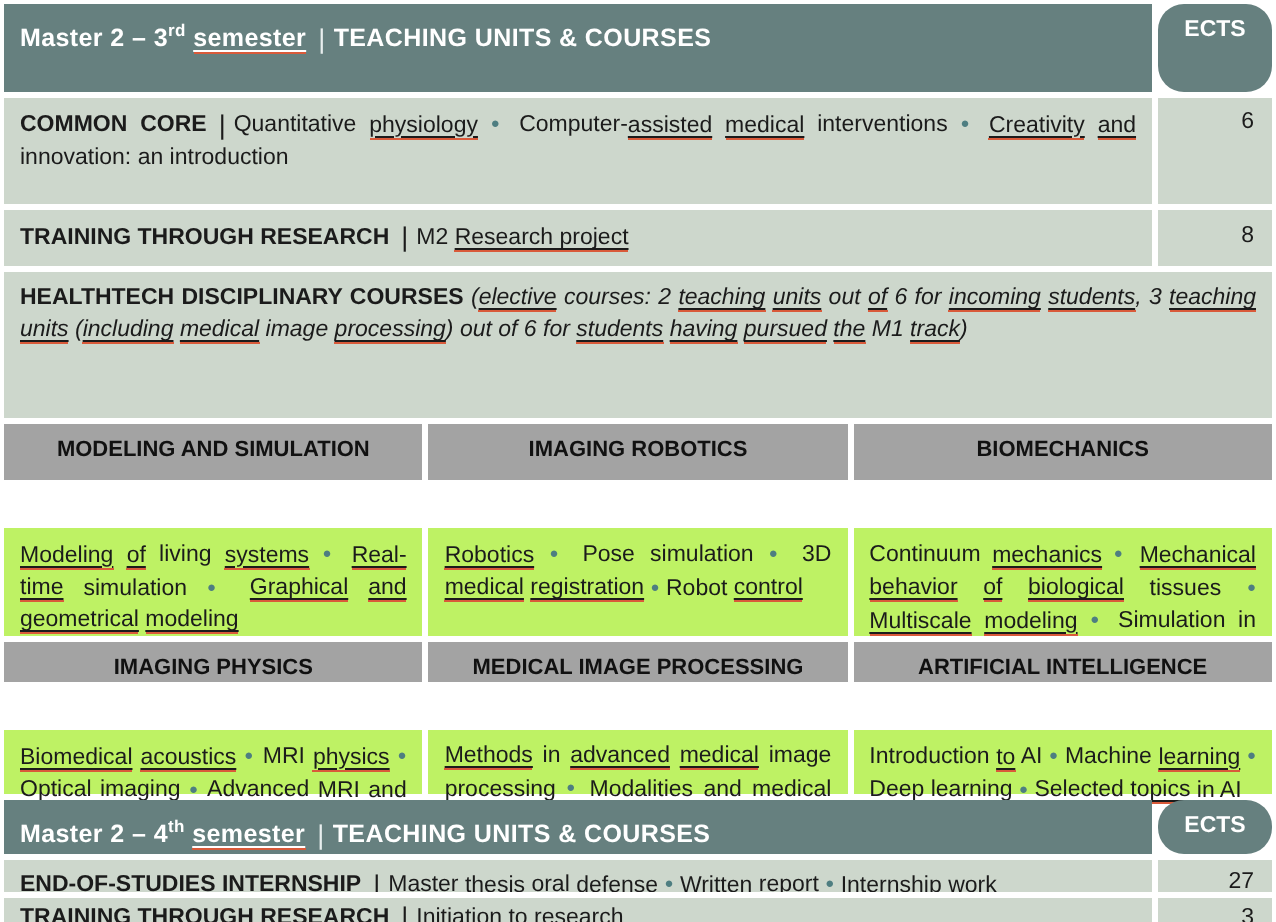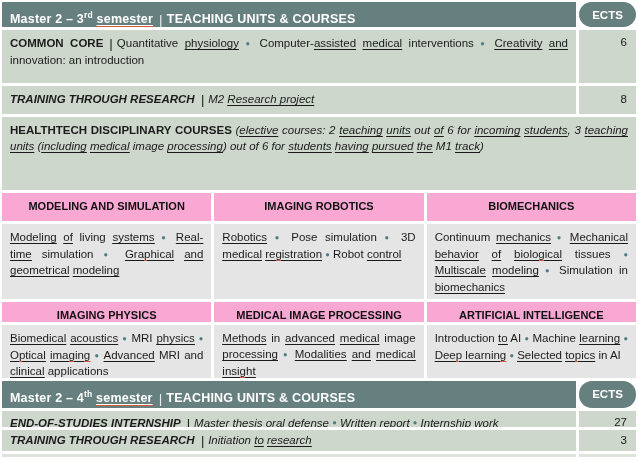--- a/index.html
+++ b/index.html
@@ -4,33 +4,33 @@
 <style>
   html,body{margin:0;padding:0;background:#fff;}
   body{width:638px;height:461px;overflow:hidden;font-family:"Liberation Sans",sans-serif;color:#1b1b1b;}
   .wrap{padding:2px 2px 0 2px;display:flex;flex-direction:column;gap:3px;}
   .row{display:flex;gap:3px;}
   .cell{box-sizing:border-box;}
   .main{flex:1;min-width:0;}
   .ects{width:57px;flex:none;}
   .slate{background:#66807f;color:#fff;}
   .green{background:#cdd7cc;}
-  .tan{background:#f9a8d4;}
-  .cream{background:#e5e5e5;}
+  .tan{background:#a3a3a3;}
+  .cream{background:#bef264;margin-top:21px;}
   .stripc{background:#dde4db;}
   
-  .r1{height:25px}.r2{height:53px}.r3{height:28px}.r4{height:73px}
+  .r1{height:44px}.r2{height:53px}.r3{height:28px}.r4{height:73px}
   .r5{height:28px}.r6{height:75px}.r7{height:20px}.r8{height:53px}
   .r9{height:27px}.r10{height:16px}.r11{height:21px}.r12{height:3px}
   
   .title{font-weight:600;font-size:12.5px;padding:0 8px;white-space:nowrap;overflow:hidden;letter-spacing:.2px;}
   .r1 .title,.r9 .title{line-height:26px;}
   .ects-h{font-weight:600;font-size:11.5px;text-align:center;line-height:26px;border-radius:13px;}
   .tx{font-size:11.5px;line-height:16px;padding:5px 8px 0 8px;text-align:justify;}
-  .one{white-space:nowrap;overflow:hidden;padding:0 8px;text-align:left;font-style:italic;}
+  .one{white-space:nowrap;overflow:hidden;padding:0 8px;text-align:left;}
   .r3 .one{line-height:27px;}
   .r10 .one{line-height:23px;}
   .r11 .one{line-height:20px;}
   .num{font-size:11.5px;text-align:right;padding:6px 9px 0 0;}
   .numc{padding:0 9px 0 0;}
   .r3 .numc{line-height:27px;}
   .r10 .numc{line-height:23px;}
   .r11 .numc{line-height:20px;}
   .ghead{flex:1;min-width:0;font-weight:700;font-size:11px;color:#111;text-align:center;line-height:27px;white-space:nowrap;overflow:hidden;}
   .ccell{flex:1;min-width:0;font-size:11.5px;line-height:16px;padding:5px 8px 0 8px;text-align:justify;}

